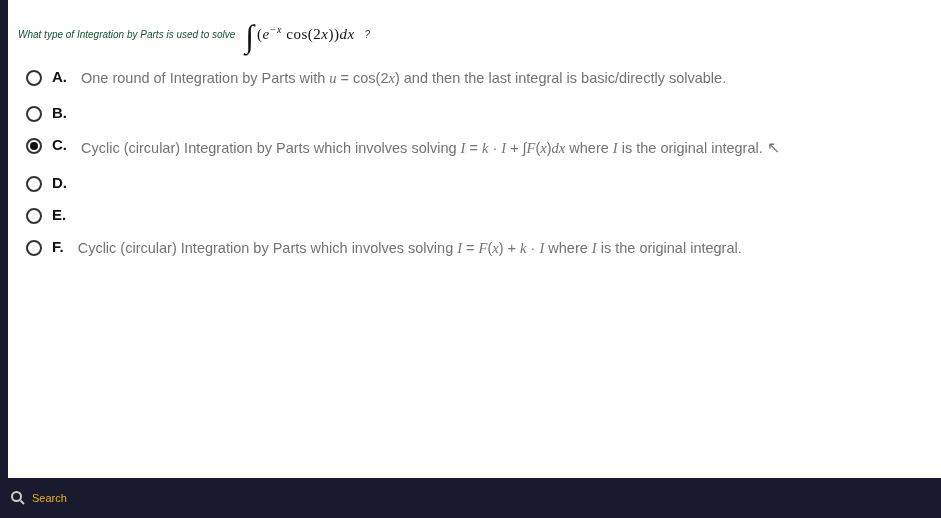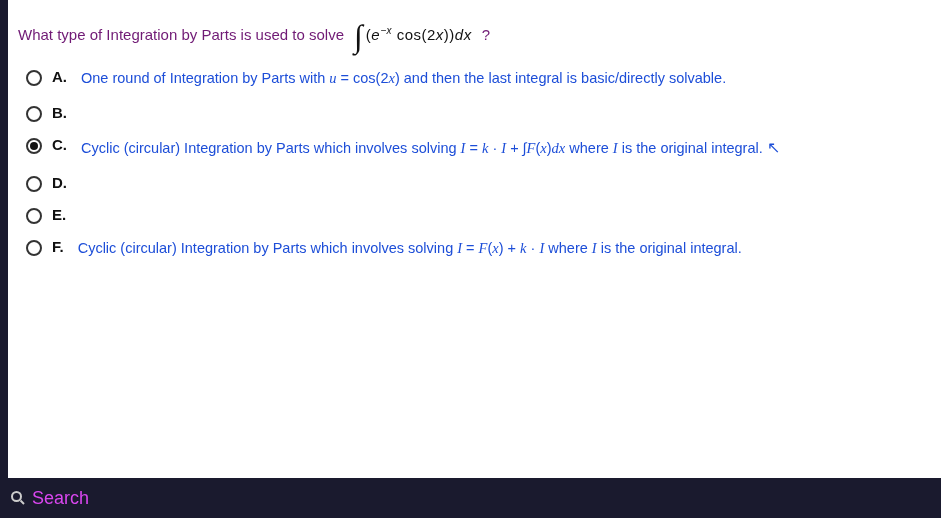--- a/index.html
+++ b/index.html
@@ -23,22 +23,23 @@
     .question-header {
       font-size: 15px;
       margin-bottom: 18px;
       display: flex;
       align-items: center;
       gap: 6px;
       flex-wrap: wrap;
     }
 
     .question-text {
-      font-size: 15px;
-      color: #701a75;
+      font-size: 10px;
+      color: #14532d;
+      font-style: italic;
     }
 
     .integral-expression {
       display: inline-flex;
       align-items: center;
       font-size: 17px;
       gap: 1px;
       margin: 0 4px;
     }
 
@@ -46,21 +47,21 @@
       font-size: 32px;
       line-height: 1;
       font-family: serif;
       margin-right: 2px;
       position: relative;
       top: 2px;
     }
 
     .exp-part {
       font-size: 15px;
-      font-family: Liberation Sans, sans-serif;
+      font-family: Liberation Serif, serif;
       letter-spacing: 0.5px;
     }
 
     .options-list {
       list-style: none;
       display: flex;
       flex-direction: column;
       gap: 14px;
       padding-left: 8px;
     }
@@ -100,21 +101,21 @@
     .option-label {
       font-weight: bold;
       margin-right: 4px;
       font-size: 15px;
       flex-shrink: 0;
     }
 
     .option-text {
       font-size: 14.5px;
       line-height: 1.5;
-      color: #1d4ed8;
+      color: #737373;
     }
 
     .math-inline {
       font-family: serif;
       font-style: italic;
     }
 
     .cursor-icon {
       display: inline-block;
       font-size: 16px;
@@ -144,22 +145,22 @@
 
     .search-icon-svg {
       width: 16px;
       height: 16px;
       fill: none;
       stroke: #ccc;
       stroke-width: 2;
     }
 
     .search-label {
-      color: #d946ef;
-      font-size: 18px;
+      color: #eab308;
+      font-size: 11px;
     }
 
     
     .left-bar {
       position: absolute;
       left: 0;
       top: 0;
       width: 8px;
       height: 100%;
       background: #1a1a2e;

